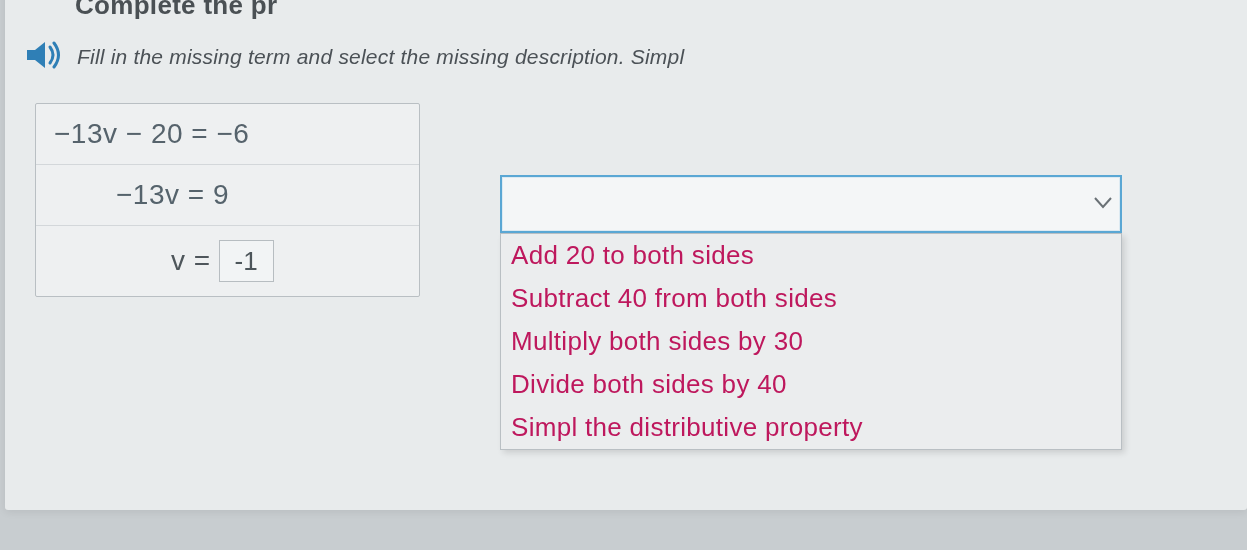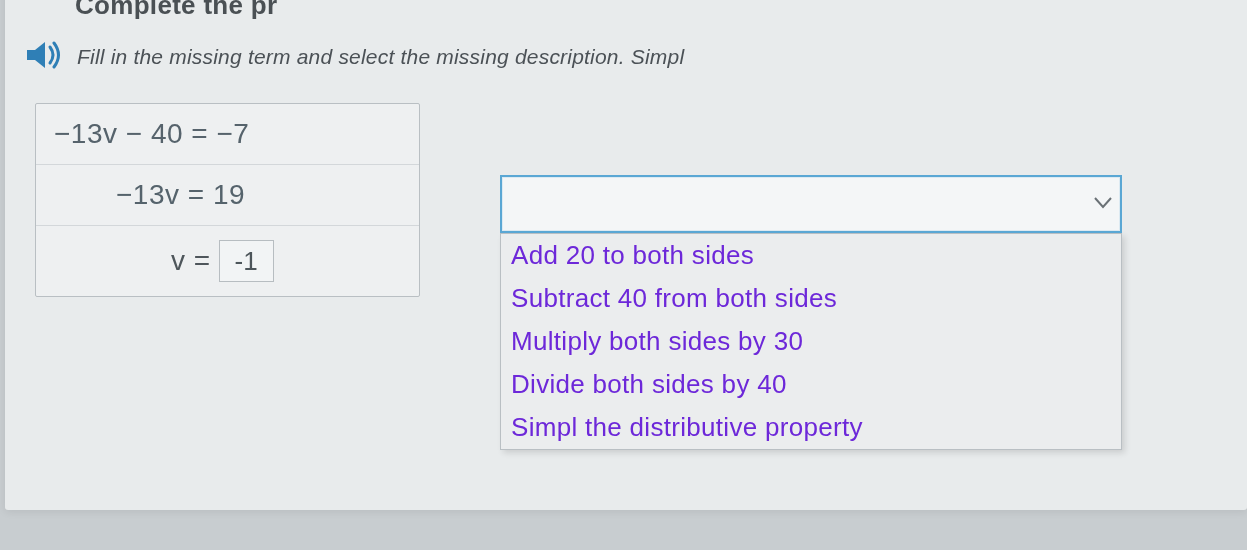--- a/index.html
+++ b/index.html
@@ -99,21 +99,21 @@
       color: #6a7176;
     }
     .options {
       width: 622px;
       border: 1.5px solid #b9bfc3;
       border-top: 1.5px solid #b9bfc3;
       background: #ebedee;
       box-shadow: 3px 3px 6px rgba(0,0,0,0.12);
     }
     .option {
-      color: #6d28d9;
+      color: #be185d;
       font-size: 26px;
       padding: 6px 10px;
       letter-spacing: 0.3px;
     }
   </style>
 </head>
 <body>
 
 <div class="page">
   <div class="top-cut">Complete the pr</div>
@@ -124,22 +124,22 @@
         <path d="M2 11 L2 21 L10 21 L20 29 L20 3 L10 11 Z" fill="#2f7fb6"></path>
         <path d="M25 8 Q31 16 25 24" fill="none" stroke="#2f7fb6" stroke-width="3" stroke-linecap="round"></path>
         <path d="M29 4 Q38 16 29 28" fill="none" stroke="#2f7fb6" stroke-width="3" stroke-linecap="round"></path>
       </svg>
     </span>
     <div class="instruction">Fill in the missing term and select the missing description. Simpl</div>
   </div>
 
   <div class="work-area">
     <div class="equation-box">
-      <div class="eq-row eq1">−13v − 40 = −7</div>
-      <div class="eq-row eq2">−13v =  19</div>
+      <div class="eq-row eq1">−13v − 20 = −6</div>
+      <div class="eq-row eq2">−13v =  9</div>
       <div class="eq-row eq3">
         <span>v =</span>
         <input class="eq-input" type="text" value="-1" style="">
       </div>
     </div>
 
     <div class="dropdown-area">
       <div class="select-box">
         <span class="select-arrow">
           <svg width="18" height="12" viewBox="0 0 18 12">

